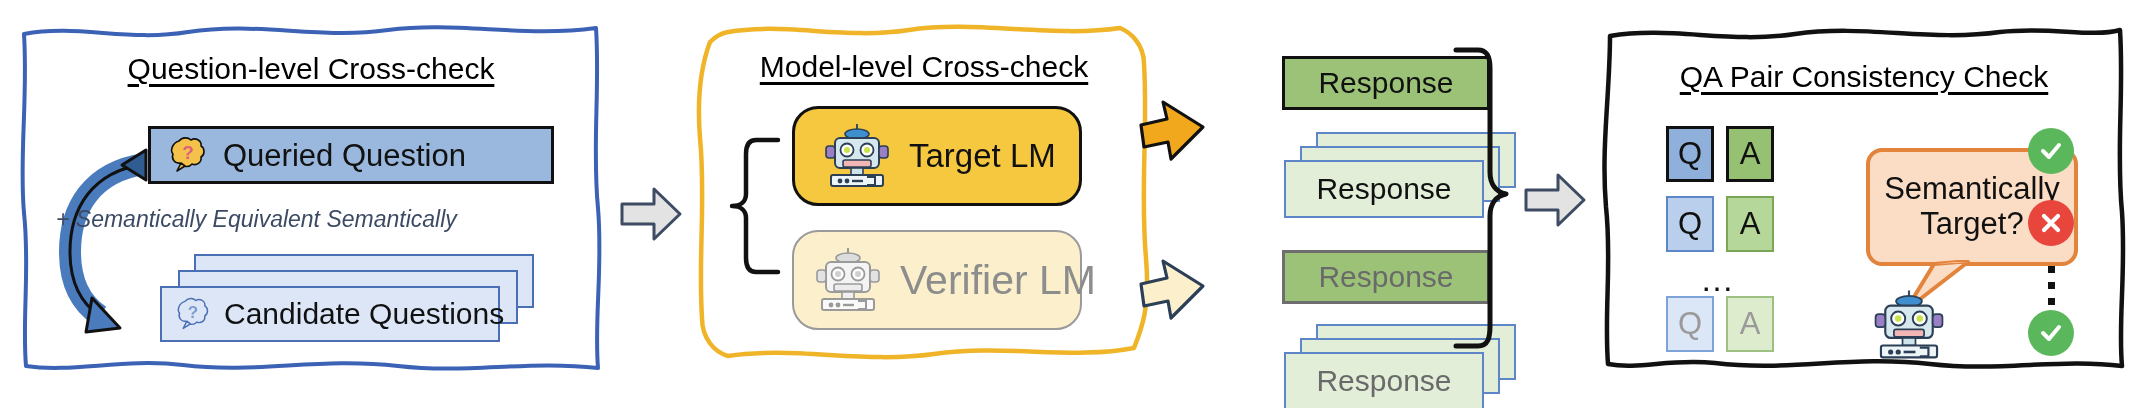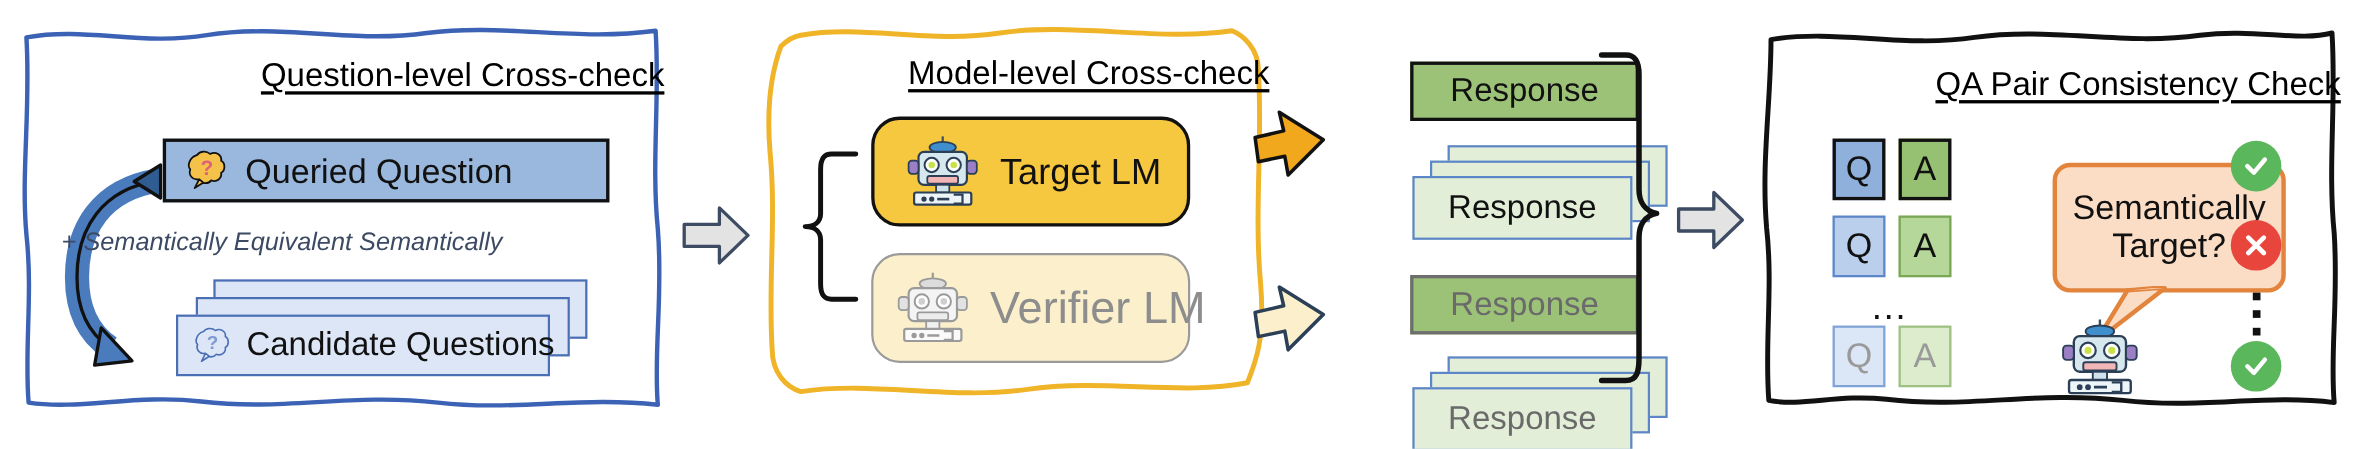--- a/index.html
+++ b/index.html
@@ -7,21 +7,21 @@
     width:2144px;height:408px;
     font-family:"Liberation Sans", sans-serif;
     overflow:hidden;
     position:relative;
   }
   #stage{position:relative;width:2144px;height:408px;}
 
   
   .panel{position:absolute;background:#fff;}
   .panel-title{
-    position:absolute;left:0;right:0;text-align:right;
+    position:absolute;left:0;right:0;text-align:center;
     font-size:30px;color:#000;white-space:nowrap;
     text-decoration:underline;text-underline-offset:5px;
     text-decoration-thickness:2.5px;
   }
 
   
   .pill{
     position:absolute;display:flex;align-items:center;
     box-sizing:border-box;
   }

